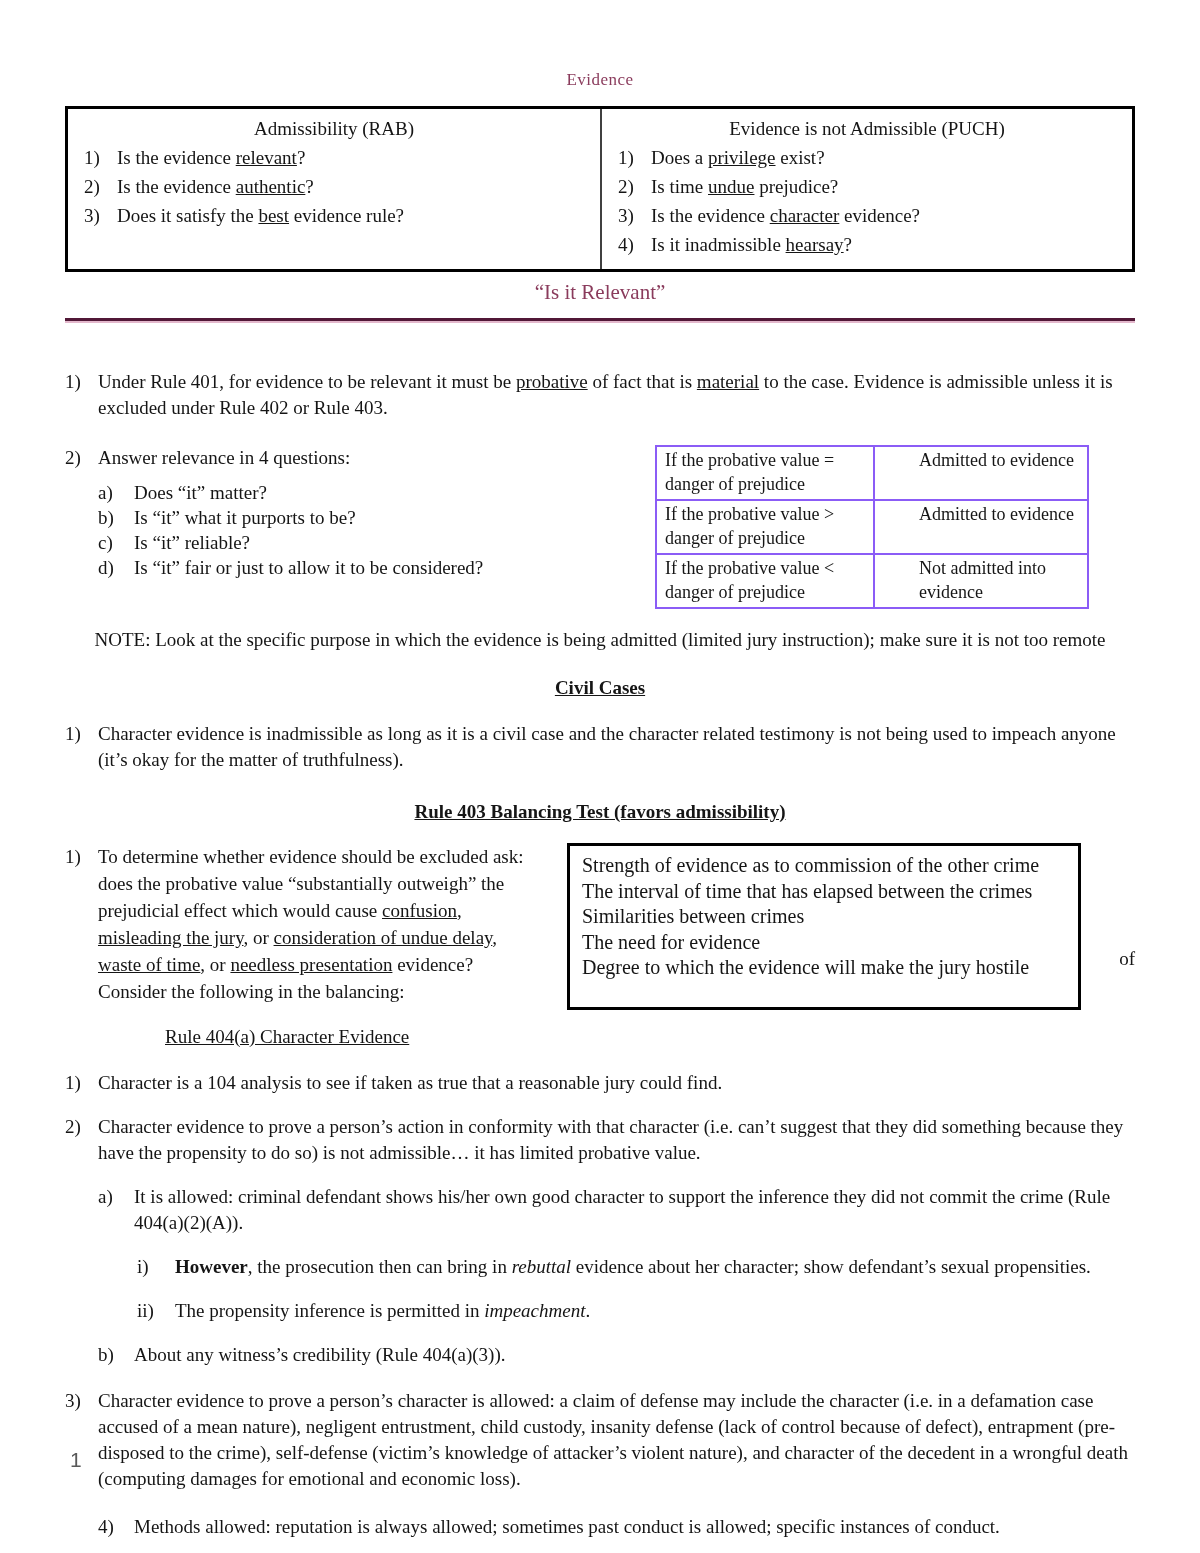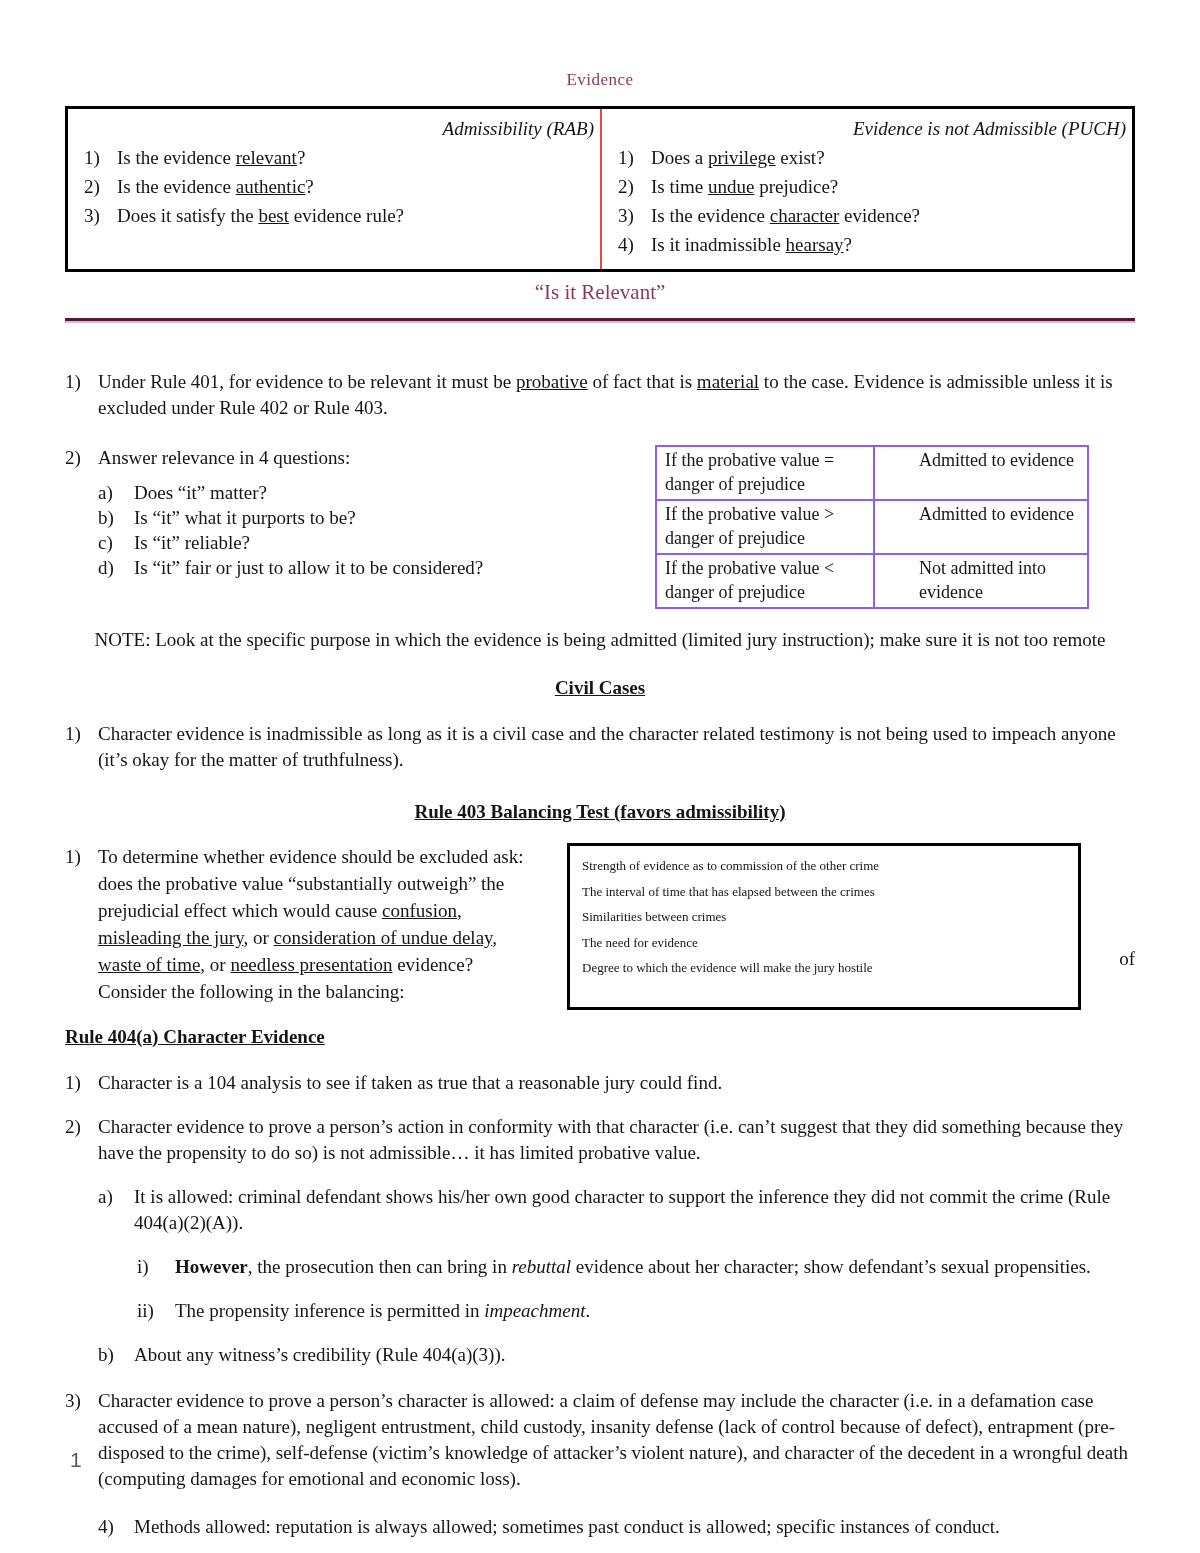--- a/index.html
+++ b/index.html
@@ -29,22 +29,22 @@
   }
 
   
   .adm-table {
     margin-top: 16px;
     border: 3px solid #000;
     display: flex;
     min-height: 160px;
   }
   .adm-cell { flex: 1 1 50%; padding: 5px 6px 10px 6px; }
-  .adm-cell + .adm-cell { border-left: 2px solid #ef4444; }
-  .adm-header { text-align: right; font-style: italic; line-height: 29px; }
+  .adm-cell + .adm-cell { border-left: 2px solid #404040; }
+  .adm-header { text-align: center; line-height: 29px; }
   .adm-cell .li { display: flex; line-height: 29px; padding-left: 10px; }
   .adm-cell .m { flex: 0 0 36px; }
 
   .subtitle {
     margin-top: 8px;
     text-align: center;
     color: #8a3b5c;
     font-size: 21px;
   }
 
@@ -103,34 +103,35 @@
   .civil-item { margin-top: 20px; }
 
   .r403-row { margin-top: 18px; display: flex; position: relative; }
   .r403-left { width: 478px; }
   .r403-left .li { line-height: 27px; }
   .r403-box {
     margin-left: 24px;
     width: 514px;
     border: 3px solid #000;
     padding: 7px 16px 26px 12px;
-    font-size: 13px;
+    font-size: 20px;
     align-self: flex-start;
   }
   .r403-box .factor { line-height: 25.5px; }
   .overflow-of {
     position: absolute;
     right: 0;
     top: 102px;
     line-height: 27px;
   }
 
   .r404-heading {
     margin-top: 14px;
-    font-weight: bold;
+    margin-left: 100px;
+    font-weight: normal;
     text-decoration: underline;
     line-height: 26px;
   }
   .mt18 { margin-top: 18px; }
   .mt20 { margin-top: 20px; }
   .mt22 { margin-top: 22px; }
 
   .page-number {
     position: absolute;
     left: 70px;

